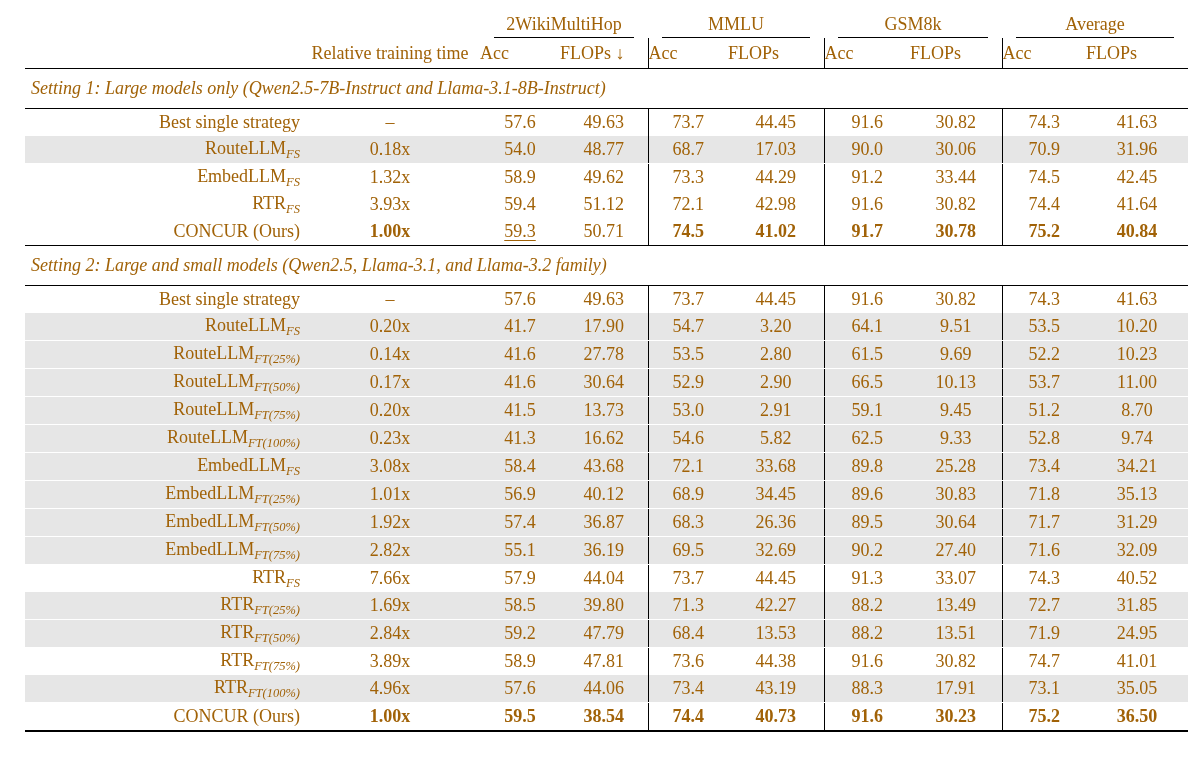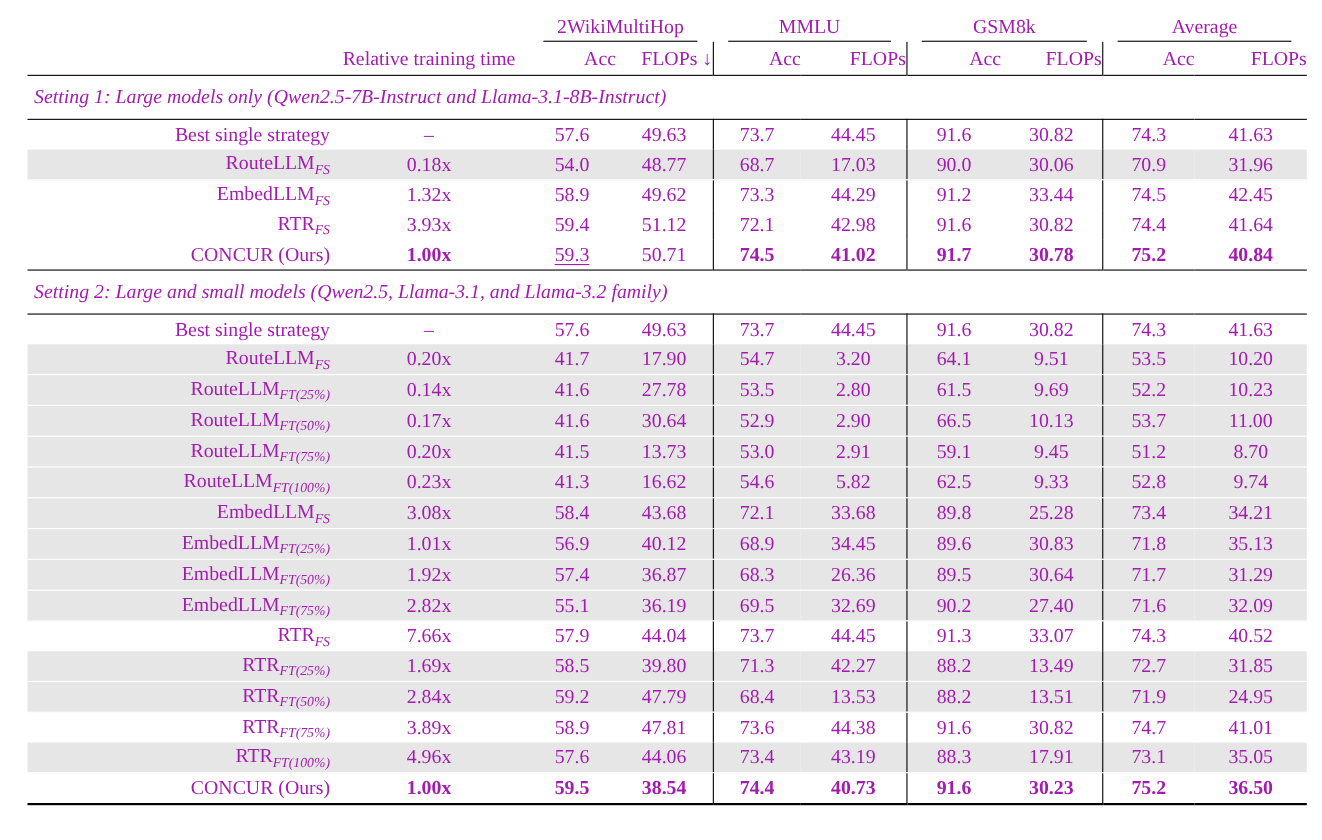--- a/index.html
+++ b/index.html
@@ -1,31 +1,31 @@
 <!DOCTYPE html>
 <html style="--shade: #e6e6e6;"><head>
 <meta charset="utf-8">
 <style>
   html,body { margin:0; padding:0; background:#fff; }
   .page {
     width:1202px; height:764px; box-sizing:border-box;
     padding:4px 14px 0 25px; overflow:hidden;
-    font-family:"Liberation Serif","DejaVu Serif",serif; color:#a21caf;
+    font-family:"Liberation Serif","DejaVu Serif",serif; color:#a16207;
   }
   table { border-collapse:collapse; table-layout:fixed; width:1163px; }
   th, td { padding:0; font-weight:normal; font-size:18px; }
 
   
   thead th { vertical-align:bottom; }
   .grp-th { padding-top:2px; height:32px; }
   .grp-label {
     text-align:center; line-height:22px; margin:0 14px;
     padding-bottom:2px; border-bottom:1.2px solid #000;
   }
-  .sub-th { height:30px; text-align:right; vertical-align:middle; }
+  .sub-th { height:30px; text-align:left; vertical-align:middle; }
   .time-th { height:30px; text-align:center; vertical-align:middle; }
 
   
   .section-row td {
     border-top:1.8px solid #000; border-bottom:1.4px solid #000;
     font-style:italic; text-align:left; padding:6px 0 6px 6px;margin-left:30px;
   }
 
   
   tbody td { height:27px; text-align:center; vertical-align:middle; }

